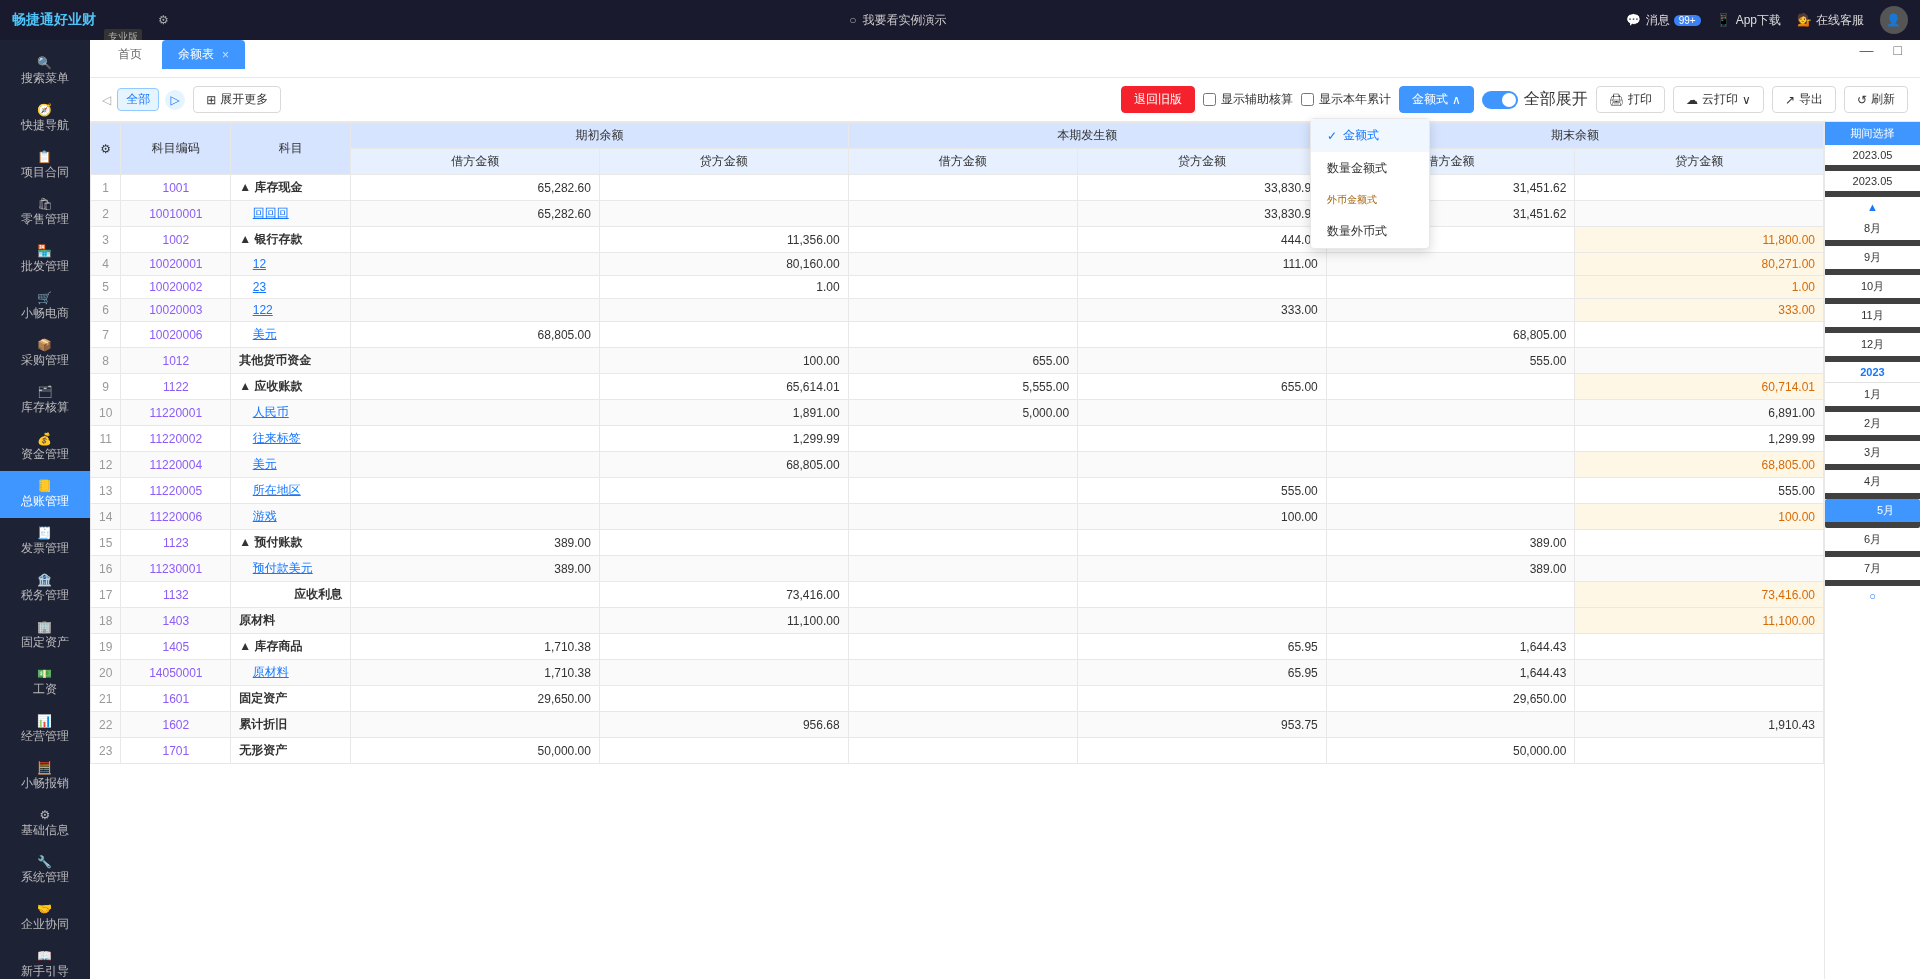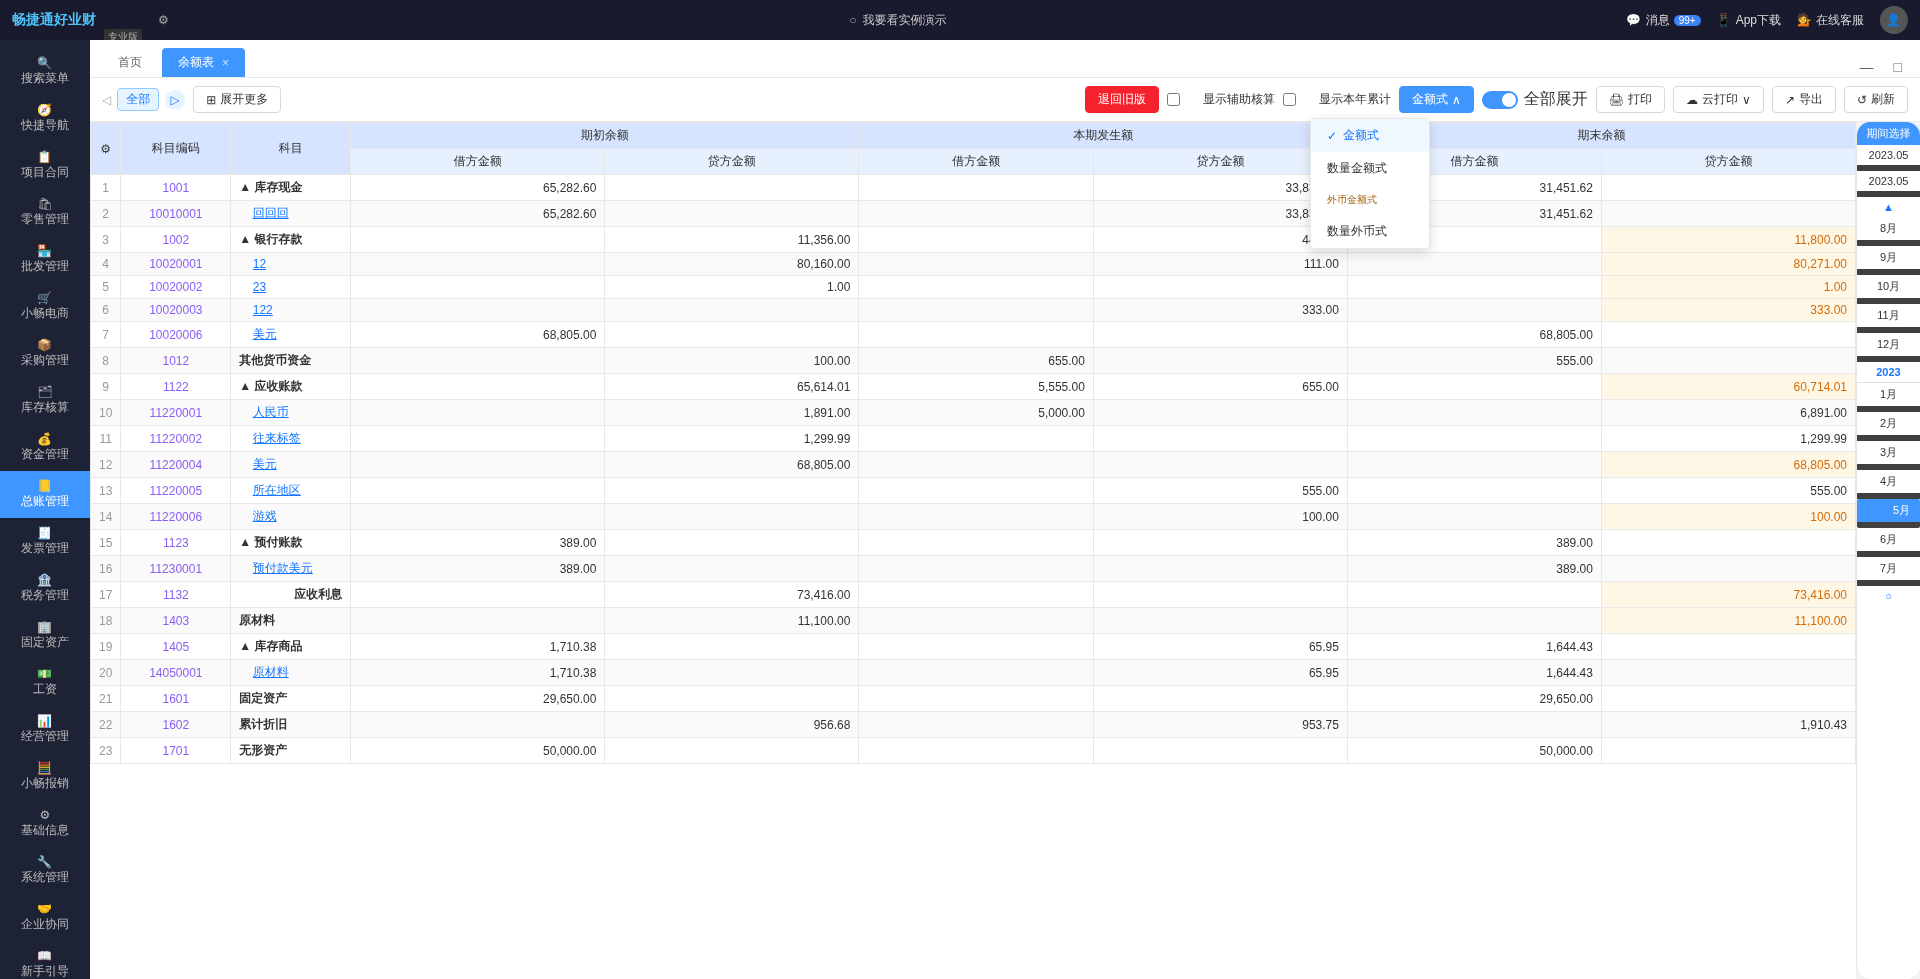--- a/index.html
+++ b/index.html
@@ -17,37 +17,37 @@
 
     
     .sidebar { width: 90px; background: #1e2235; color: #ccc; display: flex; flex-direction: column; align-items: center; padding-top: 8px; overflow-y: auto; flex-shrink: 0; }
     .sidebar-item { width: 100%; text-align: center; padding: 8px 4px; cursor: pointer; font-size: 12px; color: #bbb; }
     .sidebar-item.active { background: #4096ff; color: #fff; }
 
     
     .main { flex: 1; display: flex; flex-direction: column; overflow: hidden; }
 
     
-    .tabbar { background: #fff; border-bottom: 1px solid #e8e8e8; display: flex; align-items: flex-end; padding: 0 12px; height: 38px; gap: 4px; }
+    .tabbar { background: #fff; border-bottom: 1px solid #e8e8e8; display: flex; align-items: flex-start; padding: 0 12px; height: 38px; gap: 4px; }
     .tab { padding: 6px 16px; border-radius: 4px 4px 0 0; font-size: 12px; cursor: pointer; color: #666; }
     .tab.home { color: #666; }
     .tab.active { background: #4096ff; color: #fff; }
     .tab-close { margin-left: 4px; color: rgba(255,255,255,0.7); cursor: pointer; }
     .tabbar-actions { margin-left: auto; display: flex; gap: 8px; }
     .tabbar-btn { cursor: pointer; color: #666; font-size: 14px; padding: 2px 6px; }
 
     
     .toolbar { background: #fff; padding: 8px 12px; display: flex; align-items: center; gap: 8px; border-bottom: 1px solid #e8e8e8; flex-wrap: wrap; }
     .filter-area { display: flex; align-items: center; gap: 6px; }
     .filter-tag { background: #e6f4ff; border: 1px solid #91caff; border-radius: 4px; padding: 2px 8px; font-size: 12px; color: #1677ff; display: flex; align-items: center; gap: 4px; }
     .btn { padding: 4px 12px; border-radius: 4px; border: 1px solid #d9d9d9; background: #fff; cursor: pointer; font-size: 12px; color: #333; display: flex; align-items: center; gap: 4px; }
     .btn-primary { background: #f5222d; color: #fff; border-color: #f5222d; justify-content: center; }
     .btn-blue-active { background: #4096ff; color: #fff; border-color: #4096ff; }
     .toolbar-right { margin-left: auto; display: flex; align-items: center; gap: 8px; }
-    .checkbox-item { display: flex; align-items: center; gap: 20px; font-size: 12px; cursor: pointer; }
+    .checkbox-item { display: flex; align-items: center; gap: 2px; font-size: 12px; cursor: pointer; }
 
     
     .toggle-wrap { display: flex; align-items: center; gap: 6px; font-size: 16px; }
     .toggle { width: 36px; height: 18px; background: #4096ff; border-radius: 9px; position: relative; cursor: pointer; }
     .toggle-knob { width: 14px; height: 14px; background: #fff; border-radius: 50%; position: absolute; top: 2px; right: 2px; }
 
     
     .table-wrap { flex: 1; overflow: auto; background: #fff; position: relative; }
     table { width: 100%; border-collapse: collapse; font-size: 12px; }
     th, td { border: 1px solid #e8e8e8; padding: 4px 8px; white-space: nowrap; }
@@ -56,21 +56,21 @@
     tbody tr:nth-child(even) { background: #fafafa; }
     td { text-align: center; }
     td.name { text-align: left; }
     td.num { text-align: right; }
     td.highlight { background: #fff7e6; color: #d46b08; }
     .row-num { color: #999; }
     .account-code { color: #8b5cf6; }
     .account-link { color: #1677ff; text-decoration: underline; cursor: pointer; }
 
     
-    .right-panel { width: 64px; background: #fff; border-left: 1px solid #e8e8e8; display: flex; flex-direction: column; font-size: 11px; overflow-y: auto; flex-shrink: 0; border-radius: 14px; }
+    .right-panel { width: 96px; background: #fff; border-left: 1px solid #e8e8e8; display: flex; flex-direction: column; font-size: 11px; overflow-y: auto; flex-shrink: 0; }
     .right-panel-header { background: #4096ff; color: #fff; text-align: center; padding: 4px; font-size: 11px; }
     .period-item { padding: 4px 6px; text-align: center; border-bottom: 6px solid #404040; cursor: pointer; color: #333; }
     .period-item.active { background: #4096ff; color: #fff; border-radius: 2px; padding-left: 32px; }
     .period-year { color: #1677ff; font-weight: bold; padding: 4px 6px; text-align: center; border-bottom: 1px solid #e0e0e0; }
     .expand-collapse { text-align: center; padding: 4px; cursor: pointer; }
   </style>
 </head>
 <body>
 
 <div class="topbar">

